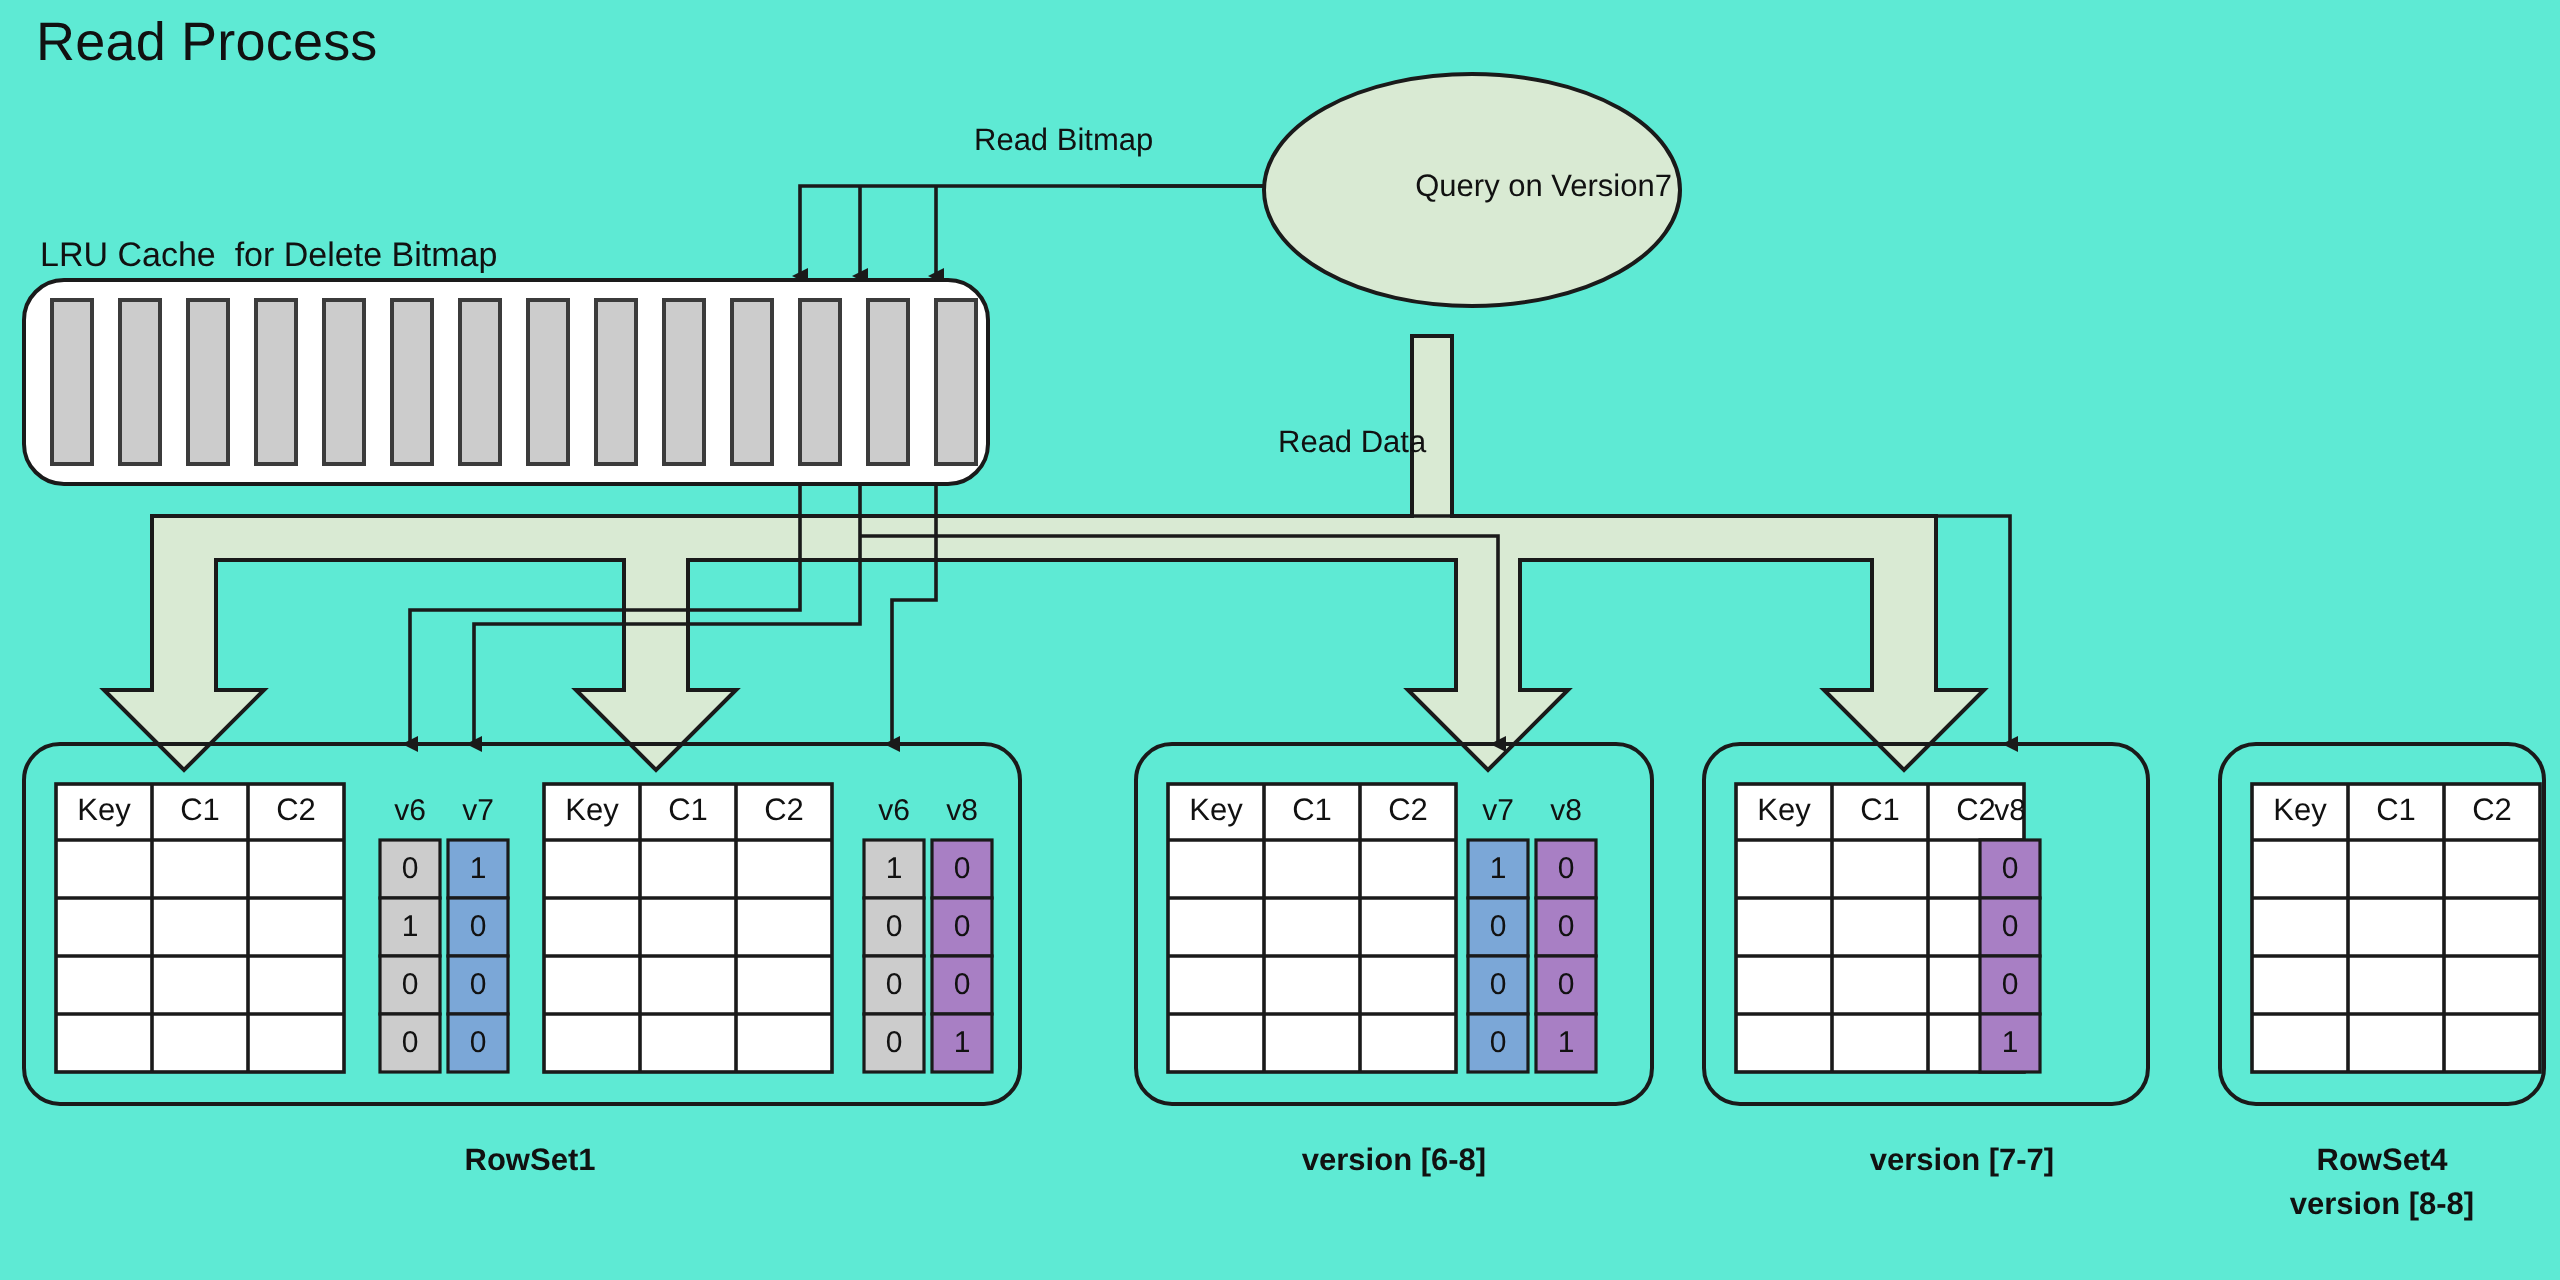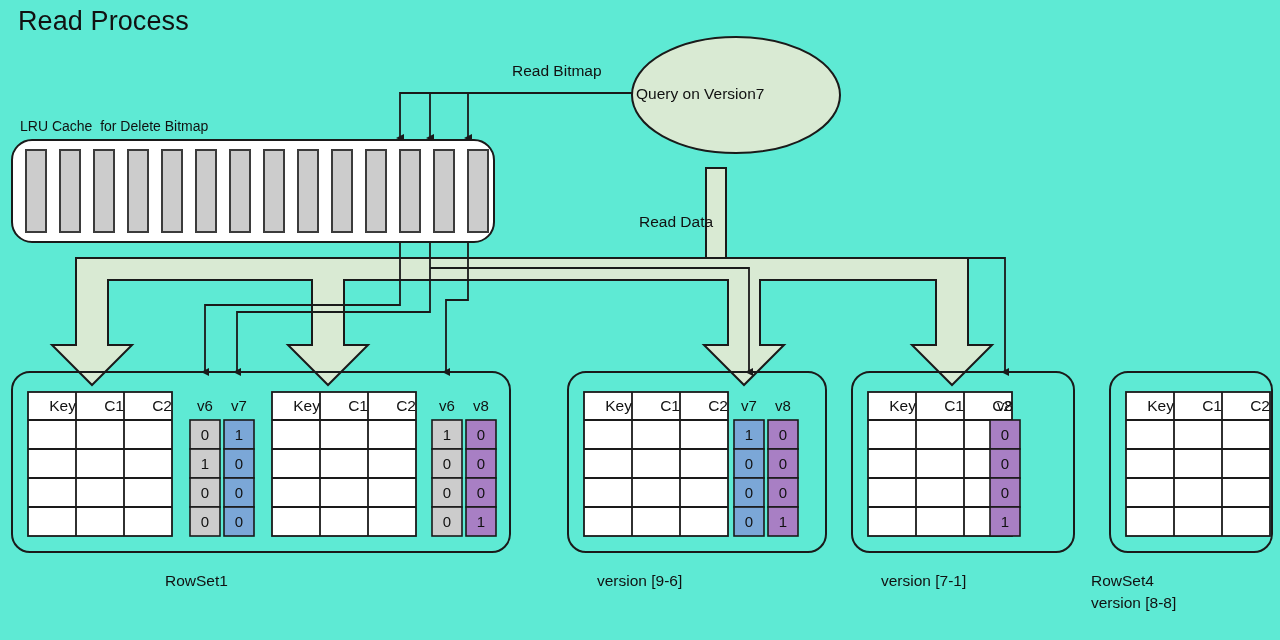--- a/index.html
+++ b/index.html
@@ -39,64 +39,65 @@
     left: 18px;
     top: 6px;
     font-size: 27px;
     letter-spacing: 0.1px;
     color: #111111;
   }
   .lru-label {
     position: absolute;
     left: 20px;
     top: 118px;
-    font-size: 14px;
+    font-size: 17px;
     color: #111111;
     white-space: pre;
   }
   .edge-label {
     position: absolute;
     font-size: 15.5px;
     color: #111111;
     white-space: nowrap;
   }
   .ellipse-label {
     position: absolute;
     font-size: 15.5px;
     color: #111111;
     white-space: nowrap;
-    text-align: left;
+    text-align: right;
   }
   .col-label {
     position: absolute;
     font-size: 15px;
     color: #111111;
     text-align: center;
     white-space: nowrap;
   }
   .caption {
     position: absolute;
     font-size: 15.5px;
     color: #111111;
-    text-align: left;
+    text-align: center;
     line-height: 22px;
     white-space: nowrap;
+    font-weight: bold;
   }
   .cellval {
     position: absolute;
     font-size: 15px;
     color: #111111;
     text-align: center;
     white-space: nowrap;
   }
   .thead {
     position: absolute;
     font-size: 15.5px;
     color: #111111;
-    text-align: right;
+    text-align: center;
     white-space: nowrap;
   }
 </style>
 </head>
 <body>
 
 <div id="stage">
 
   <svg id="wires" viewBox="0 0 1280 640">
     <defs>
@@ -316,21 +317,21 @@
         <rect x="1175" y="508" width="46" height="27" fill="transparent" stroke="none"></rect>
         <rect x="1223" y="508" width="46" height="27" fill="transparent" stroke="none"></rect>
       </g>
   </svg>
 
   <div class="layer-text">
     <div class="page-title">Read Process</div>
 
     <div class="lru-label">LRU Cache  for Delete Bitmap</div>
 
-    <div class="edge-label" style="left:487px; top:62px;margin-left:25px;">Read Bitmap</div>
+    <div class="edge-label" style="left:487px; top:62px;">Read Bitmap</div>
 
     <div class="edge-label" style="left:639px; top:213px;">Read Data</div>
 
     <div class="ellipse-label" style="left:636px; top:85px; width:200px;">Query on Version7</div>
 
     <div id="dyn-text">
         <div class="thead" style="left: 28px; top: 397px; width: 48px;">Key</div>
         <div class="thead" style="left: 76px; top: 397px; width: 48px;">C1</div>
         <div class="thead" style="left: 124px; top: 397px; width: 48px;">C2</div>
         <div class="col-label" style="left: 182px; top: 397px; width: 46px;">v6</div>
@@ -366,32 +367,32 @@
         <div class="cellval" style="left: 734px; top: 426px; width: 30px;">1</div>
         <div class="cellval" style="left: 734px; top: 455px; width: 30px;">0</div>
         <div class="cellval" style="left: 734px; top: 484px; width: 30px;">0</div>
         <div class="cellval" style="left: 734px; top: 513px; width: 30px;">0</div>
         <div class="col-label" style="left: 760px; top: 397px; width: 46px;">v8</div>
         <div class="cellval" style="left: 768px; top: 426px; width: 30px;">0</div>
         <div class="cellval" style="left: 768px; top: 455px; width: 30px;">0</div>
         <div class="cellval" style="left: 768px; top: 484px; width: 30px;">0</div>
         <div class="cellval" style="left: 768px; top: 513px; width: 30px;">1</div>
         <div class="caption" style="left: 597px; top: 570px; width: 200px;">
-          <div>version [9-6]</div>
+          <div>version [6-8]</div>
         </div>
         <div class="thead" style="left: 868px; top: 397px; width: 48px;">Key</div>
         <div class="thead" style="left: 916px; top: 397px; width: 48px;">C1</div>
         <div class="thead" style="left: 964px; top: 397px; width: 48px;">C2</div>
         <div class="col-label" style="left: 982px; top: 397px; width: 46px;">v8</div>
         <div class="cellval" style="left: 990px; top: 426px; width: 30px;">0</div>
         <div class="cellval" style="left: 990px; top: 455px; width: 30px;">0</div>
         <div class="cellval" style="left: 990px; top: 484px; width: 30px;">0</div>
         <div class="cellval" style="left: 990px; top: 513px; width: 30px;">1</div>
         <div class="caption" style="left: 881px; top: 570px; width: 200px;">
-          <div>version [7-1]</div>
+          <div>version [7-7]</div>
         </div>
         <div class="thead" style="left: 1126px; top: 397px; width: 48px;">Key</div>
         <div class="thead" style="left: 1174px; top: 397px; width: 48px;">C1</div>
         <div class="thead" style="left: 1222px; top: 397px; width: 48px;">C2</div>
         <div class="caption" style="left: 1091px; top: 570px; width: 200px;">
           <div>RowSet4</div>
           <div>version [8-8]</div>
         </div>
       </div>
   </div>

